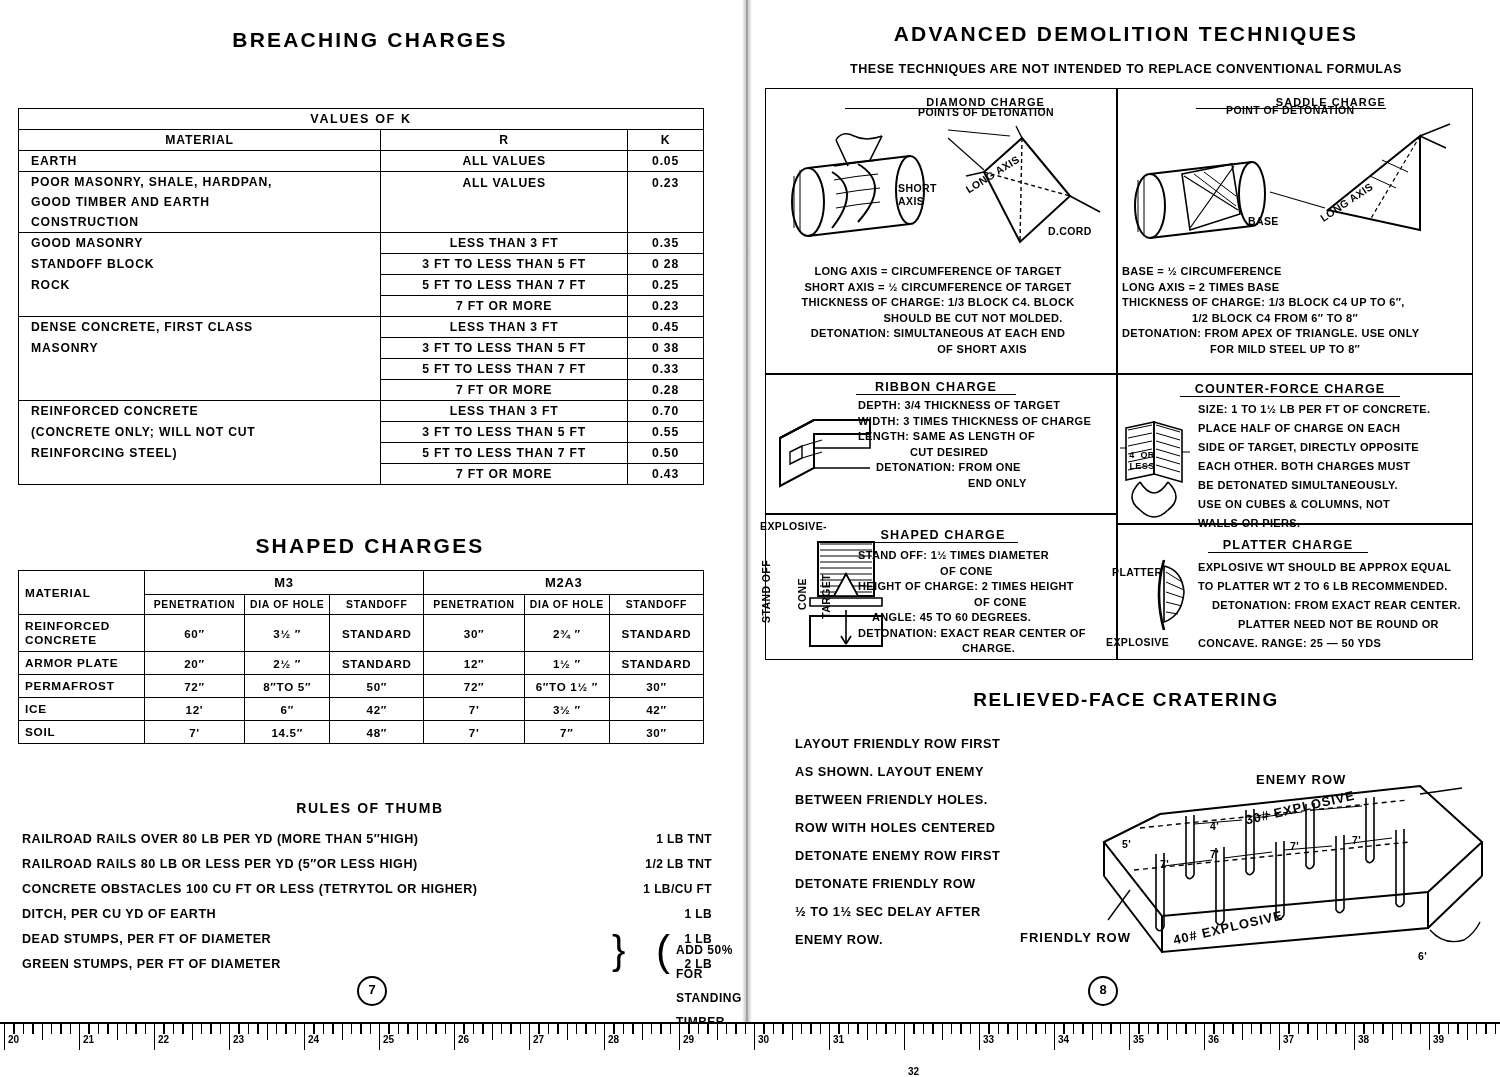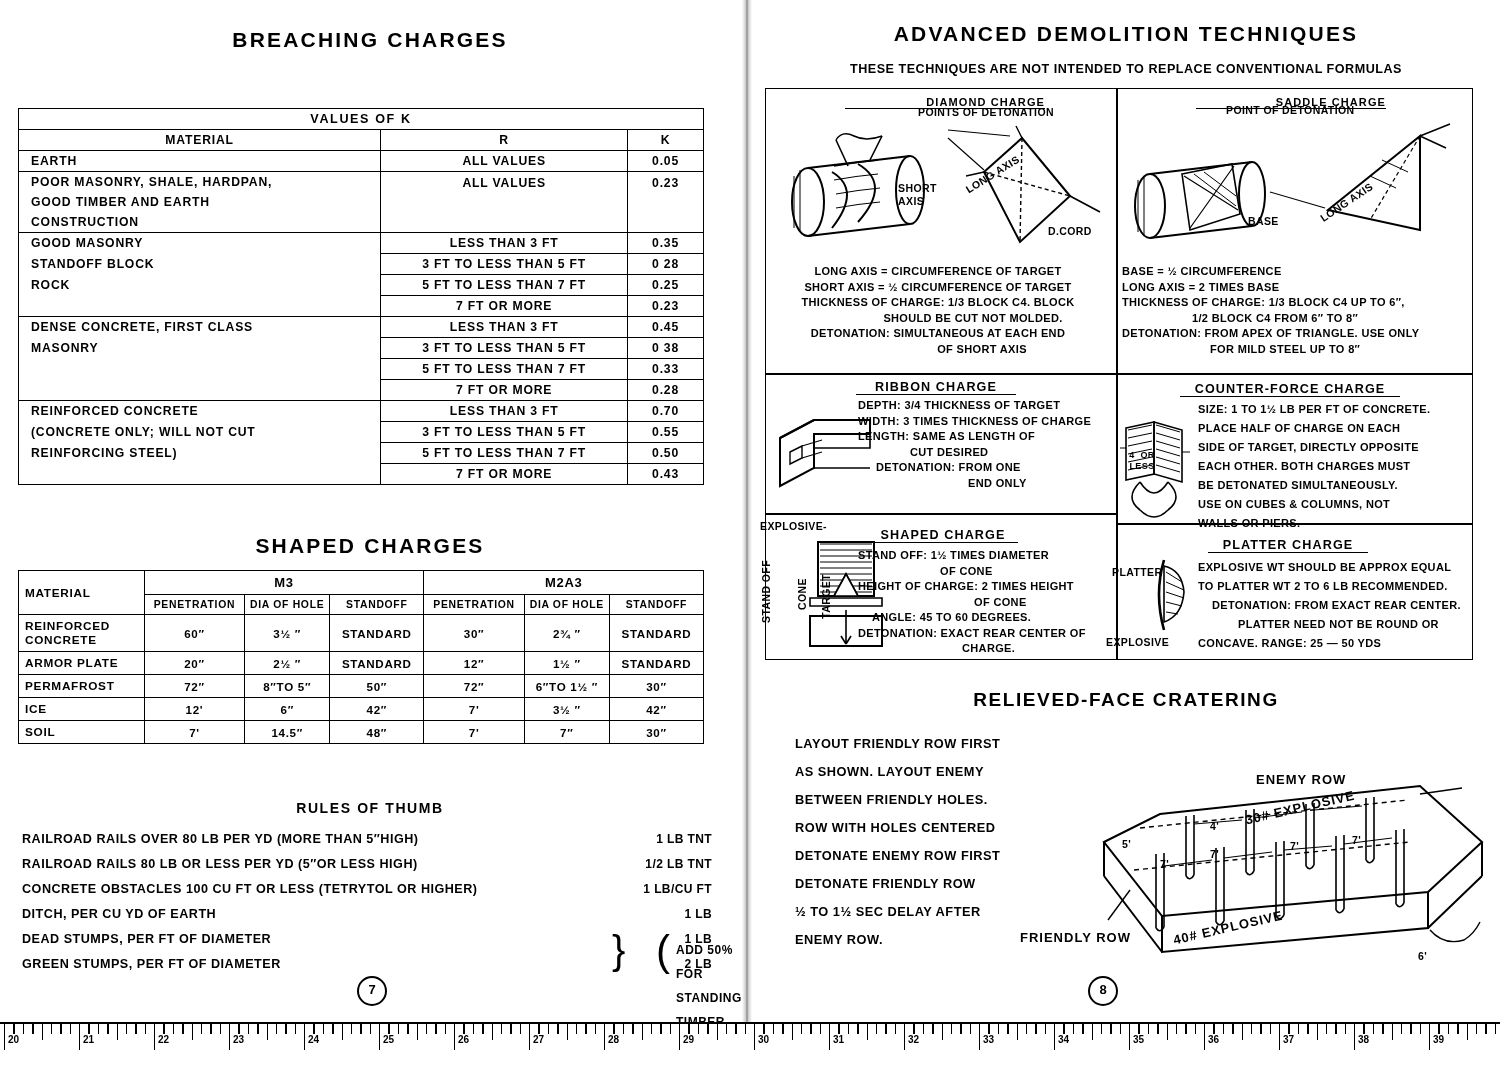--- a/index.html
+++ b/index.html
@@ -618,21 +618,21 @@
     <div class="tick" style="left: 829px; height: 26px;"></div>
     <div class="num" style="left: 833px;">31</div>
     <div class="tick" style="left: 838.375px; height: 10px;"></div>
     <div class="tick" style="left: 847.75px; height: 10px;"></div>
     <div class="tick" style="left: 857.125px; height: 10px;"></div>
     <div class="tick" style="left: 866.5px; height: 16px;"></div>
     <div class="tick" style="left: 875.875px; height: 10px;"></div>
     <div class="tick" style="left: 885.25px; height: 10px;"></div>
     <div class="tick" style="left: 894.625px; height: 10px;"></div>
     <div class="tick" style="left: 904px; height: 26px;"></div>
-    <div class="num" style="left: 908px;">32</div>
+    <div class="num" style="left: 908px; margin-top: 32px;">32</div>
     <div class="tick" style="left: 913.375px; height: 10px;"></div>
     <div class="tick" style="left: 922.75px; height: 10px;"></div>
     <div class="tick" style="left: 932.125px; height: 10px;"></div>
     <div class="tick" style="left: 941.5px; height: 16px;"></div>
     <div class="tick" style="left: 950.875px; height: 10px;"></div>
     <div class="tick" style="left: 960.25px; height: 10px;"></div>
     <div class="tick" style="left: 969.625px; height: 10px;"></div>
     <div class="tick" style="left: 979px; height: 26px;"></div>
     <div class="num" style="left: 983px;">33</div>
     <div class="tick" style="left: 988.375px; height: 10px;"></div>

